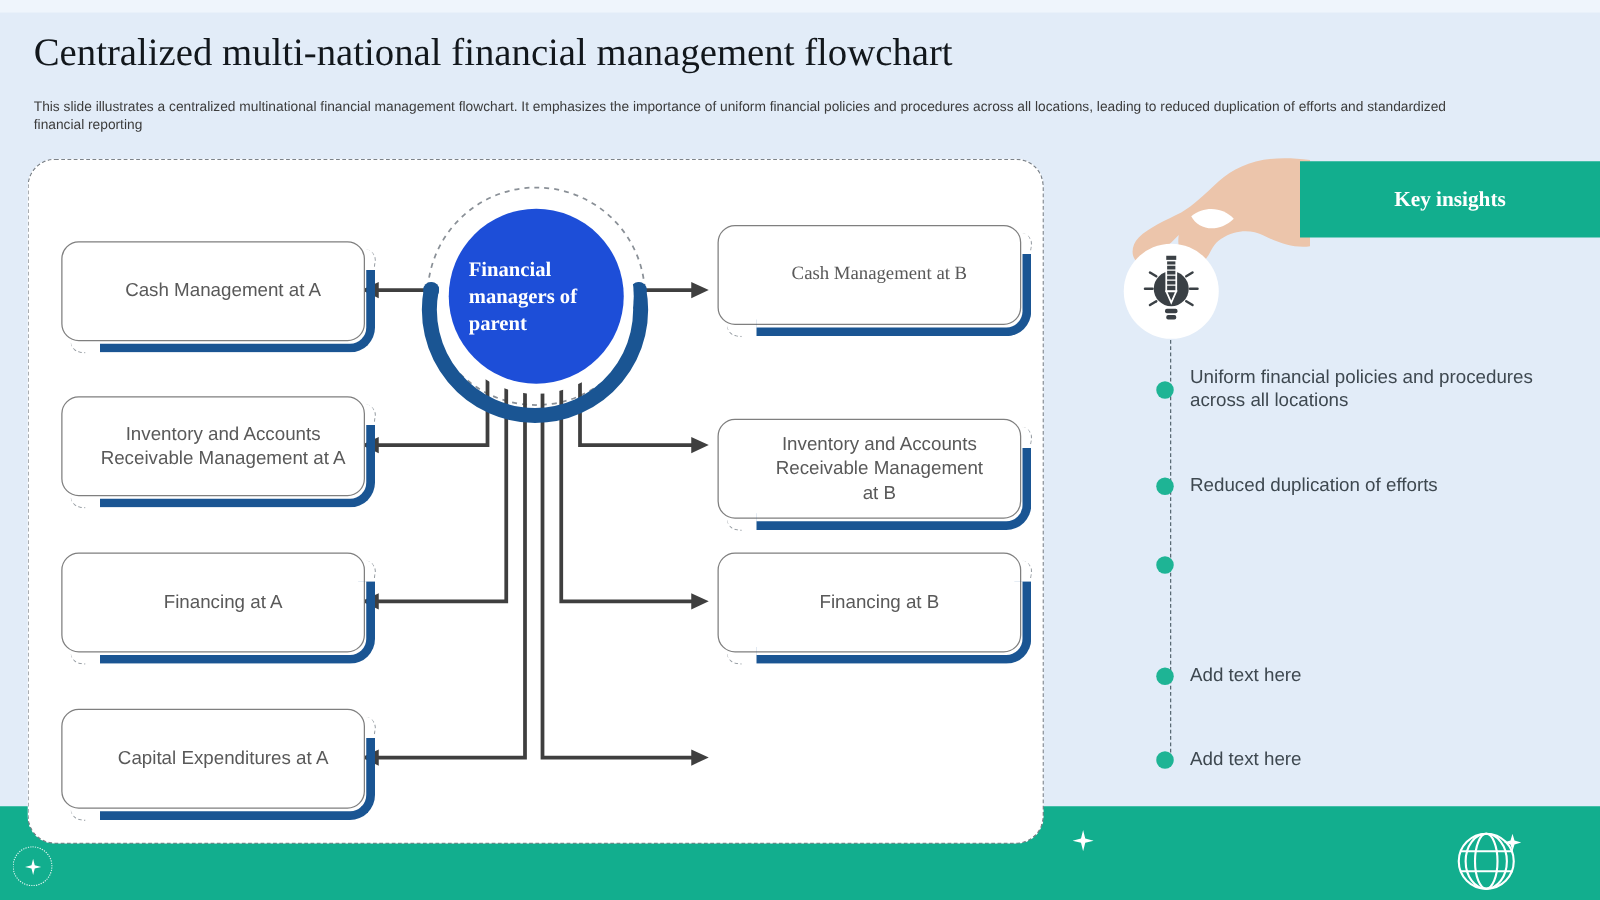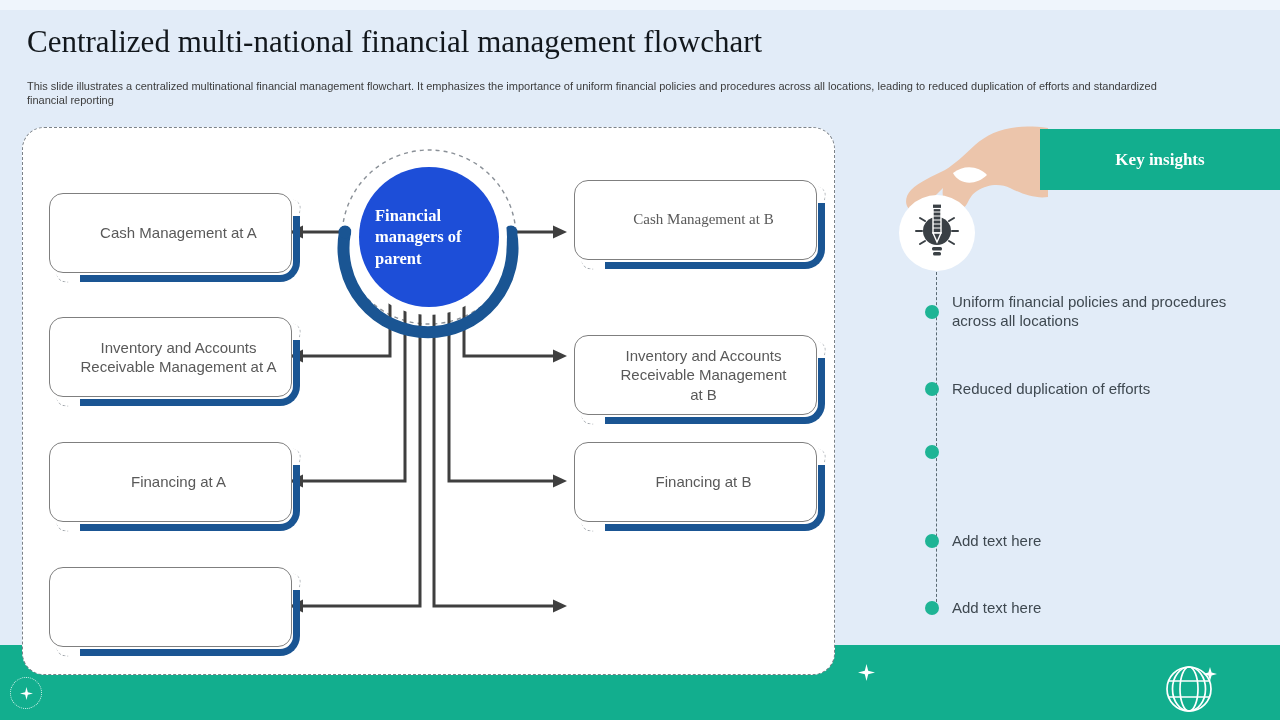--- a/index.html
+++ b/index.html
@@ -128,20 +128,21 @@
     <div class="node" style="left:26px;top:314px;">
       <div class="shadow"></div>
       <span class="lbl">Financing at A</span>
     </div>
     <div class="node" style="left:26px;top:189px;">
       <div class="shadow"></div>
       <span class="lbl">Inventory and Accounts Receivable Management at A</span>
     </div>
     <div class="node" style="left:26px;top:439px;">
       <div class="shadow"></div>
+      <span class="lbl">Capital Expenditures at A</span>
     </div>
 
     <div class="node" style="left:551px;top:52px;font-family:Liberation Serif, serif;">
       <div class="shadow"></div>
       <span class="lbl">Cash Management at B</span>
     </div>
     <div class="node" style="left:551px;top:189px;margin-top:18px;">
       <div class="shadow"></div>
       <span class="lbl" style="padding:0 26px;">Inventory and Accounts Receivable Management at B</span>
     </div>

